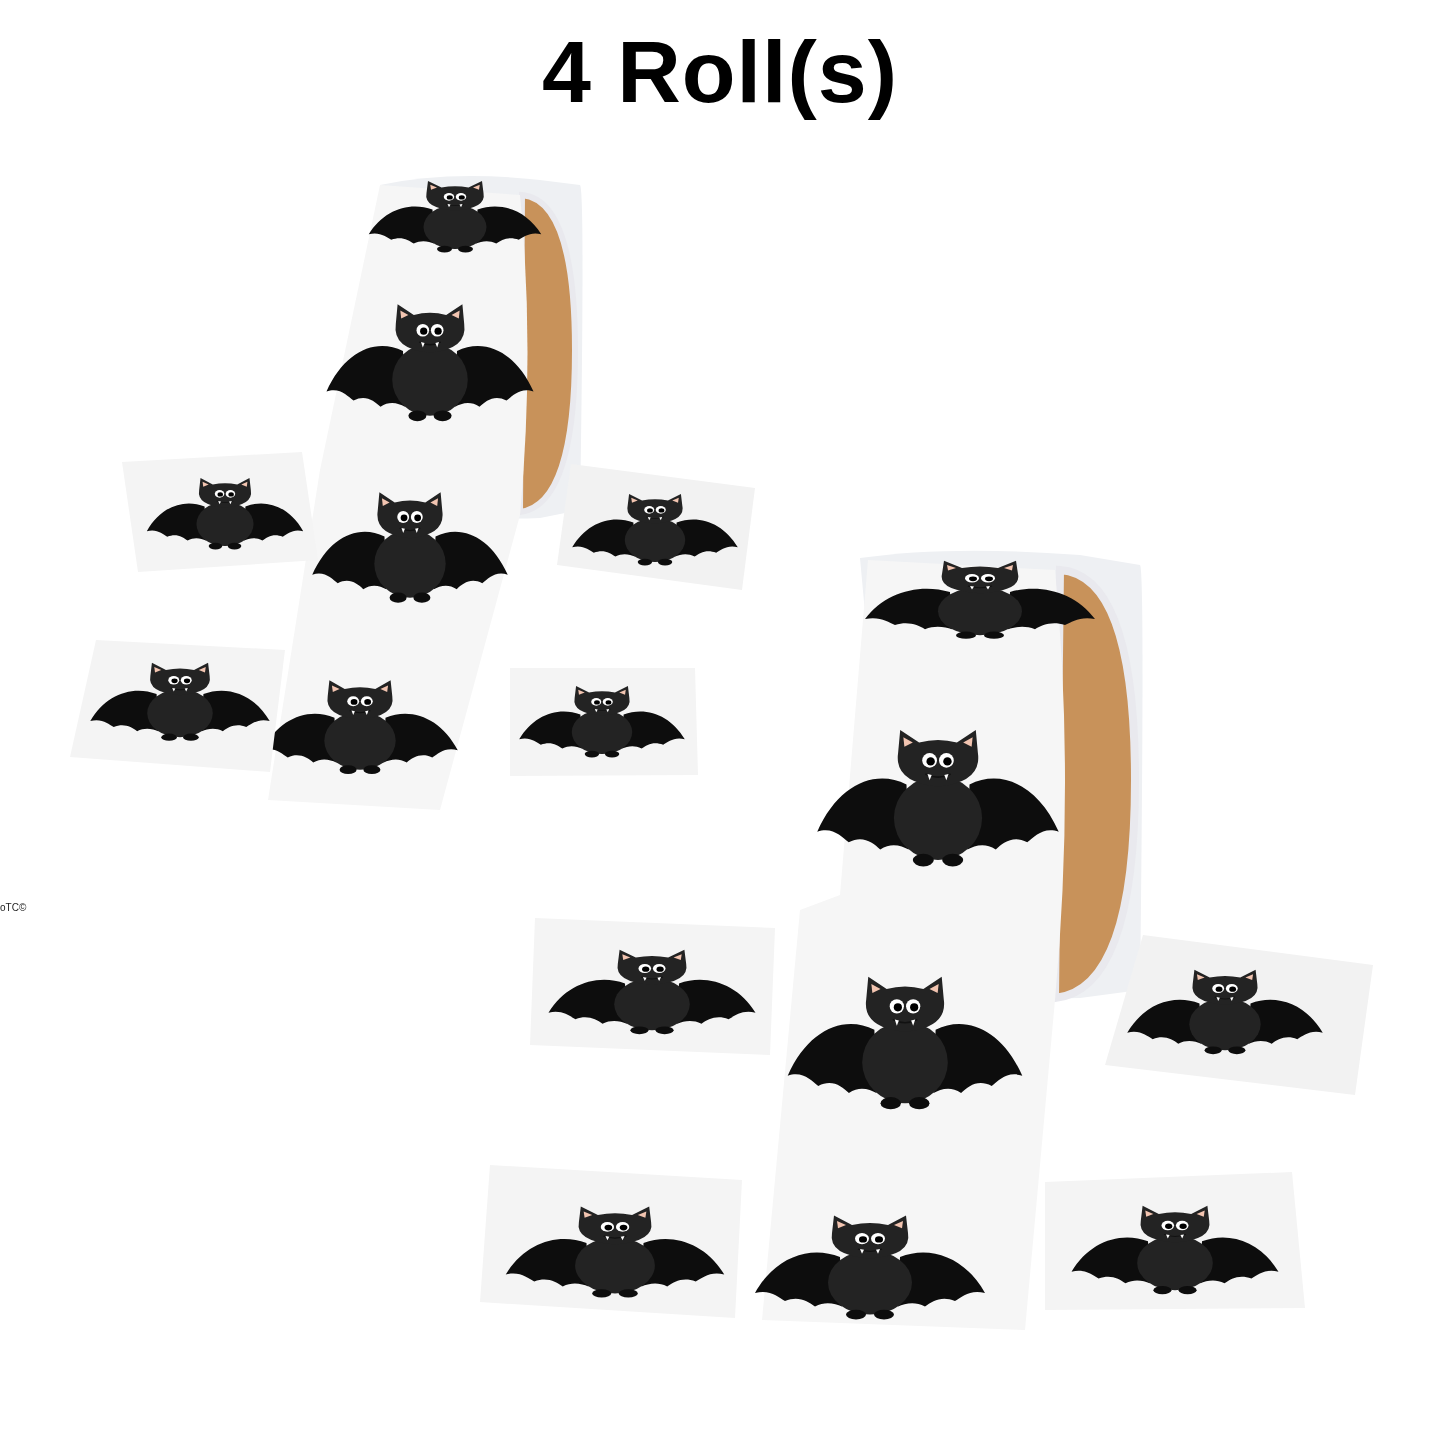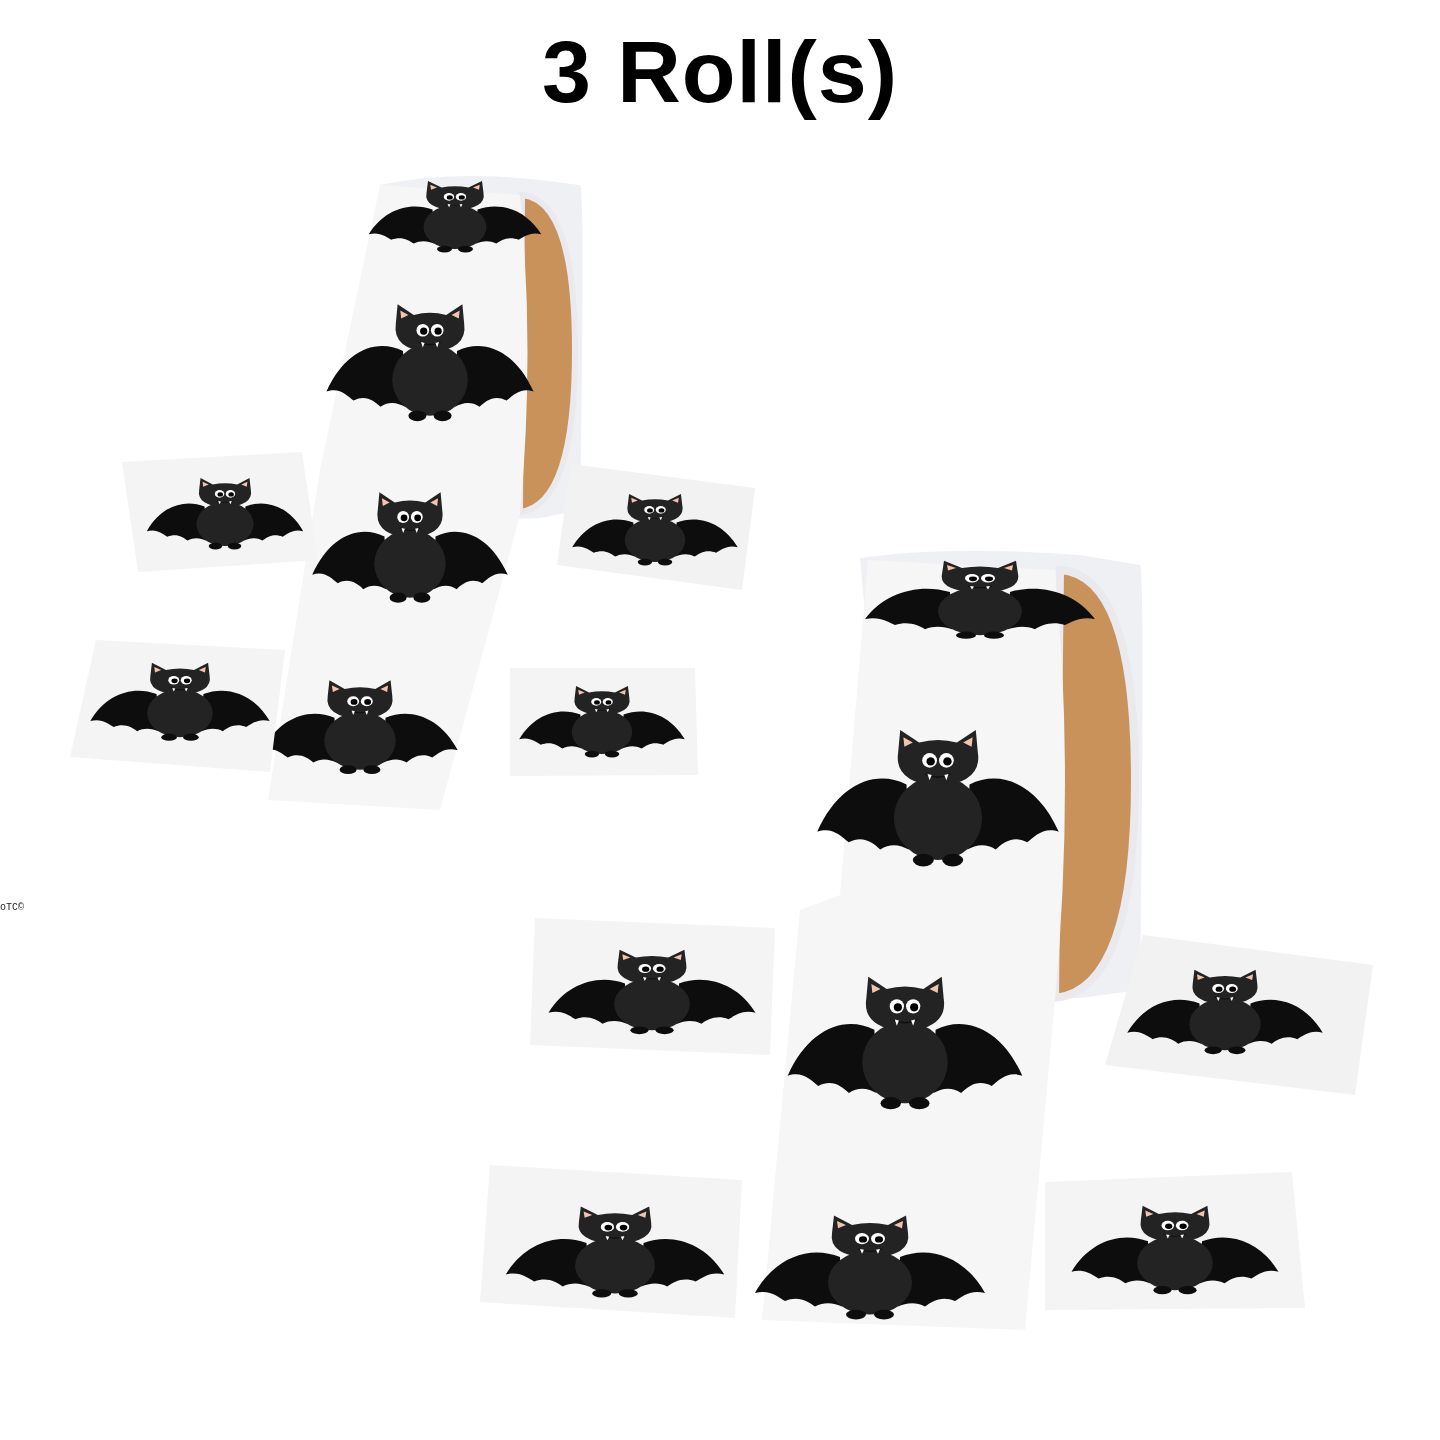--- a/index.html
+++ b/index.html
@@ -1,25 +1,25 @@
 <!DOCTYPE html>
 <html><head>
 <meta charset="utf-8">
 <style>
   html, body { margin:0; padding:0; background:#ffffff; }
   body { width:1440px; height:1440px; position:relative; overflow:hidden; font-family:"Liberation Sans", sans-serif; }
   .title { position:absolute; left:0; top:2px; width:1440px; text-align:center; font-weight:bold; font-size:88px; color:#000; letter-spacing:1px; line-height:140px; }
-  .watermark { position:absolute; left:0; top:902px; font-size:10px; color:#222; font-family:Liberation Mono, monospace; }
+  .watermark { position:absolute; left:0; top:902px; font-size:10px; color:#222; font-family:Liberation Sans, sans-serif; }
   .stage { position:absolute; left:0; top:0; width:1440px; height:1440px; }
   svg { position:absolute; left:0; top:0; }
 </style>
 </head>
 <body>
 
-<div class="title">3 Roll(s)</div>
+<div class="title">4 Roll(s)</div>
 
 <div class="stage">
 <svg width="1440" height="1440" viewBox="0 0 1440 1440" xmlns="http://www.w3.org/2000/svg">
   <defs>
     <g id="bat">
       <path d="M-30,-10 C-60,-25 -95,-10 -115,35 C-100,30 -92,40 -85,45 C-72,38 -62,45 -55,52 C-45,45 -35,48 -28,52 Z" fill="#0d0d0d"></path>
       <path d="M30,-10 C60,-25 95,-10 115,35 C100,30 92,40 85,45 C72,38 62,45 55,52 C45,45 35,48 28,52 Z" fill="#0d0d0d"></path>
       <ellipse cx="0" cy="22" rx="42" ry="40" fill="#232323"></ellipse>
       <path d="M-38,-40 L-36,-62 L-18,-50 Q0,-55 18,-50 L36,-62 L38,-40 Q42,-12 0,-8 Q-42,-12 -38,-40 Z" fill="#232323"></path>
       <path d="M-33,-55 L-32,-46 L-24,-50 Z" fill="#f2c4b0"></path>

